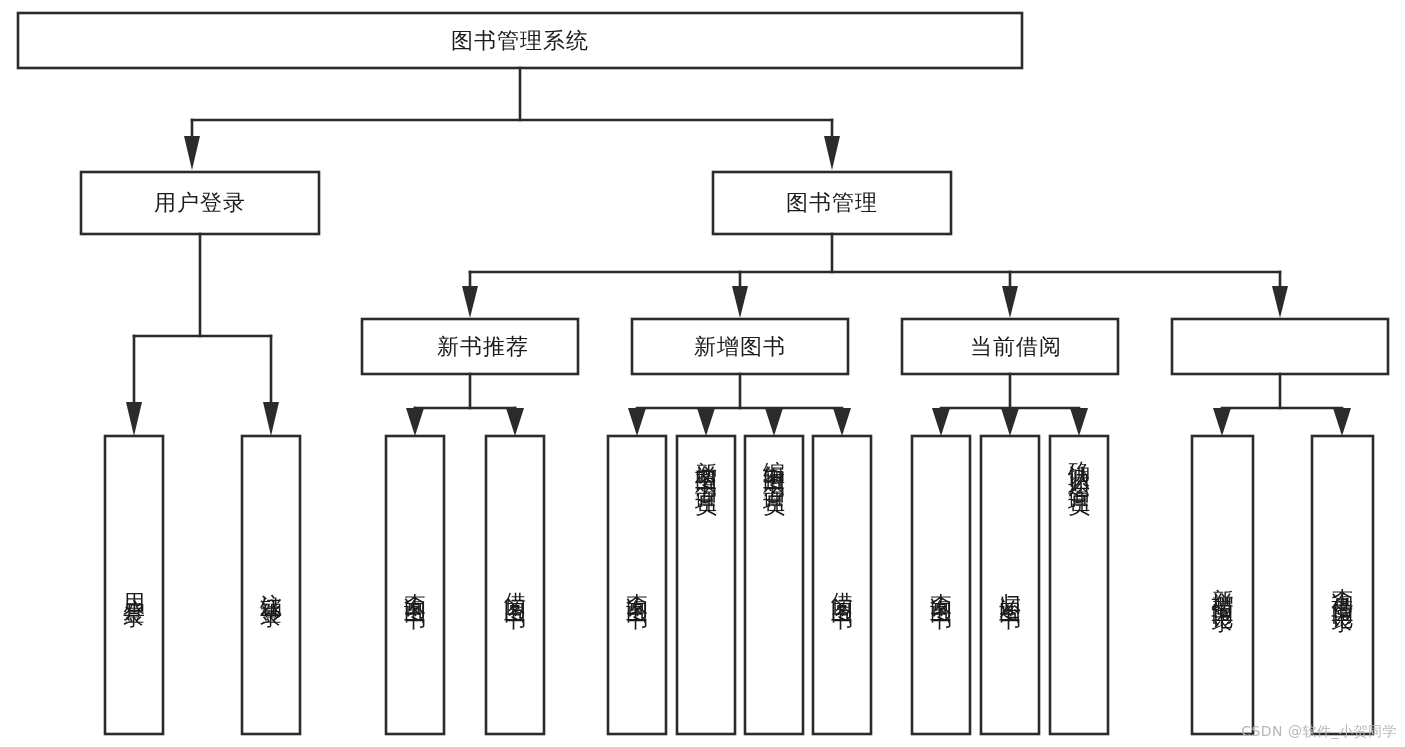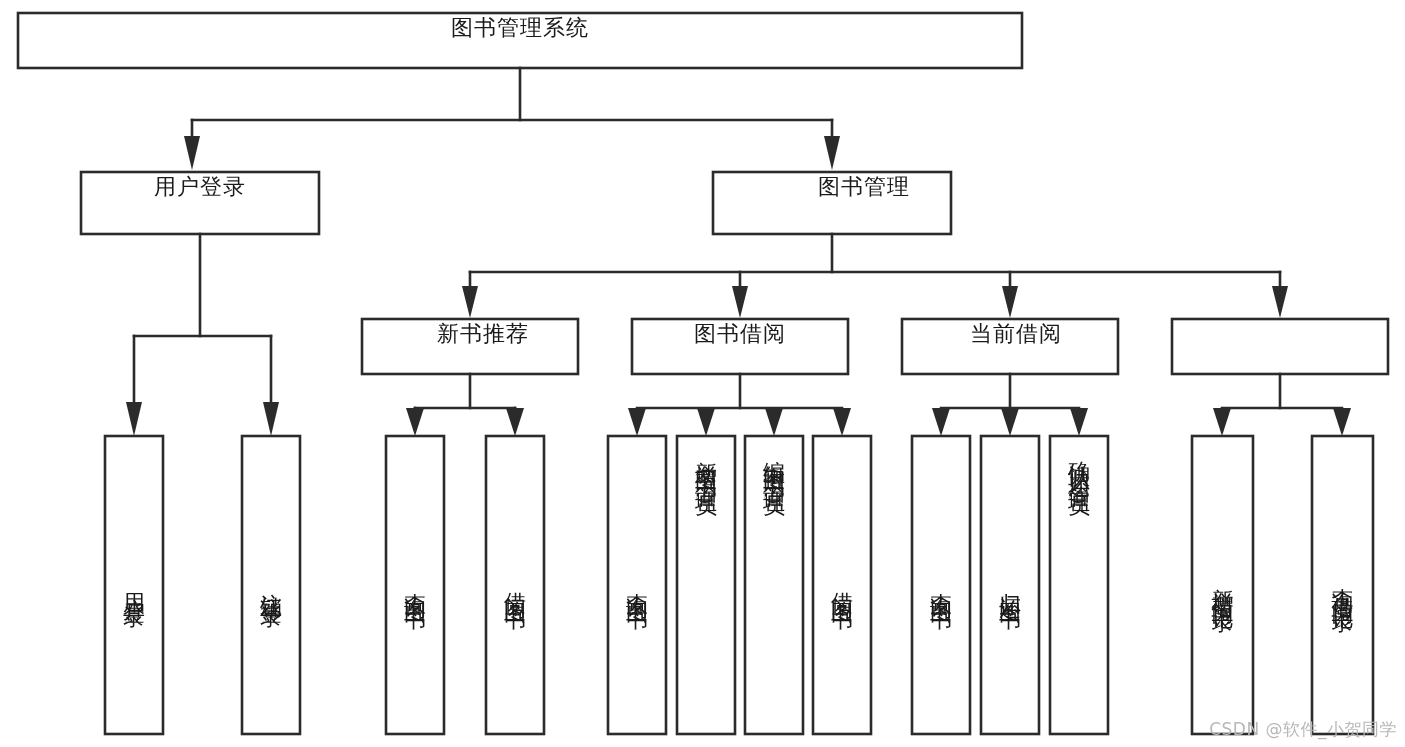--- a/index.html
+++ b/index.html
@@ -55,36 +55,37 @@
     font-family: "DejaVu Sans", "Liberation Sans", sans-serif;
     font-size: 22px;
     line-height: 1;
     color: #1a1a1a;
     letter-spacing: 5px;
     white-space: nowrap;
   }
   .htext-wrap {
     position: absolute;
     display: flex;
+    align-items: center;
     justify-content: center;
     pointer-events: none;
   }
   .htext {
     font-family: "DejaVu Sans", "Liberation Sans", sans-serif;
     font-size: 22px;
     color: #1a1a1a;
     white-space: nowrap;
     letter-spacing: 1px;
   }
   #watermark {
     position: absolute;
     right: 8px;
     bottom: 6px;
     font-family: "DejaVu Sans", "Liberation Sans", sans-serif;
-    font-size: 17px;
+    font-size: 14px;
     color: #b8b8b8;
     white-space: nowrap;
     letter-spacing: 0.5px;
   }
 </style>
 </head>
 <body>
 
 <div id="diagram-root">
 
@@ -170,29 +171,29 @@
 
   </svg>
 
   <div class="htext-wrap" style="left:18px; top:13px; width:1004px; height:55px;">
     <span class="htext">图书管理系统</span>
   </div>
 
   <div class="htext-wrap" style="left:81px; top:172px; width:238px; height:62px;">
     <span class="htext">用户登录</span>
   </div>
-  <div class="htext-wrap" style="left:713px; top:172px; width:238px; height:62px;margin-left:32px;">
+  <div class="htext-wrap" style="left:713px; top:172px; width:238px; height:62px;">
     <span class="htext">图书管理</span>
   </div>
 
   <div class="htext-wrap" style="left:362px; top:319px; width:216px; height:55px;padding-left:13px;">
     <span class="htext">新书推荐</span>
   </div>
   <div class="htext-wrap" style="left:632px; top:319px; width:216px; height:55px;">
-    <span class="htext">图书借阅</span>
+    <span class="htext">新增图书</span>
   </div>
   <div class="htext-wrap" style="left:902px; top:319px; width:228px; height:55px;">
     <span class="htext">当前借阅</span>
   </div>
 
   <div class="vtext-wrap" style="left:105px; top:436px; width:58px; height:298px; align-items:center;">
     <span class="vtext">用户登录</span>
   </div>
   <div class="vtext-wrap" style="left:242px; top:436px; width:58px; height:298px; align-items:center;">
     <span class="vtext">注销登录</span>

